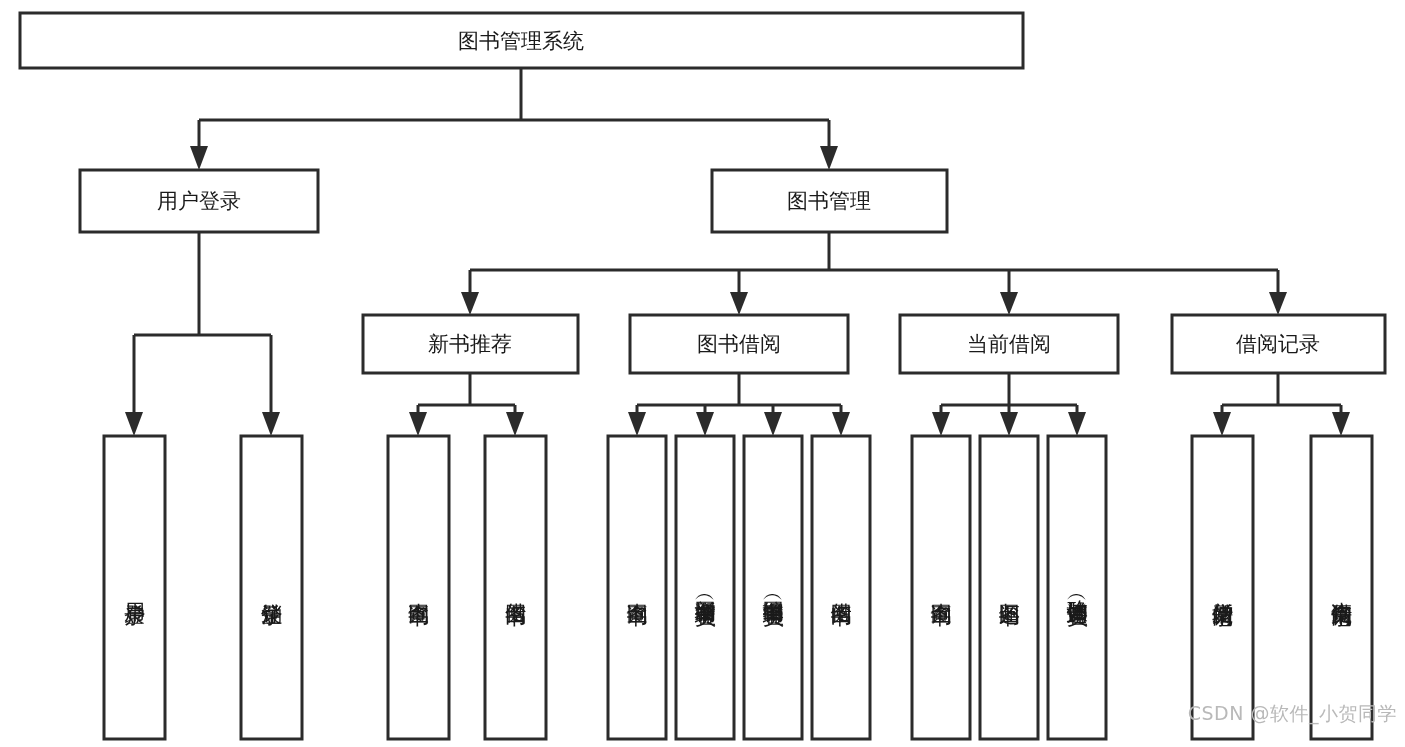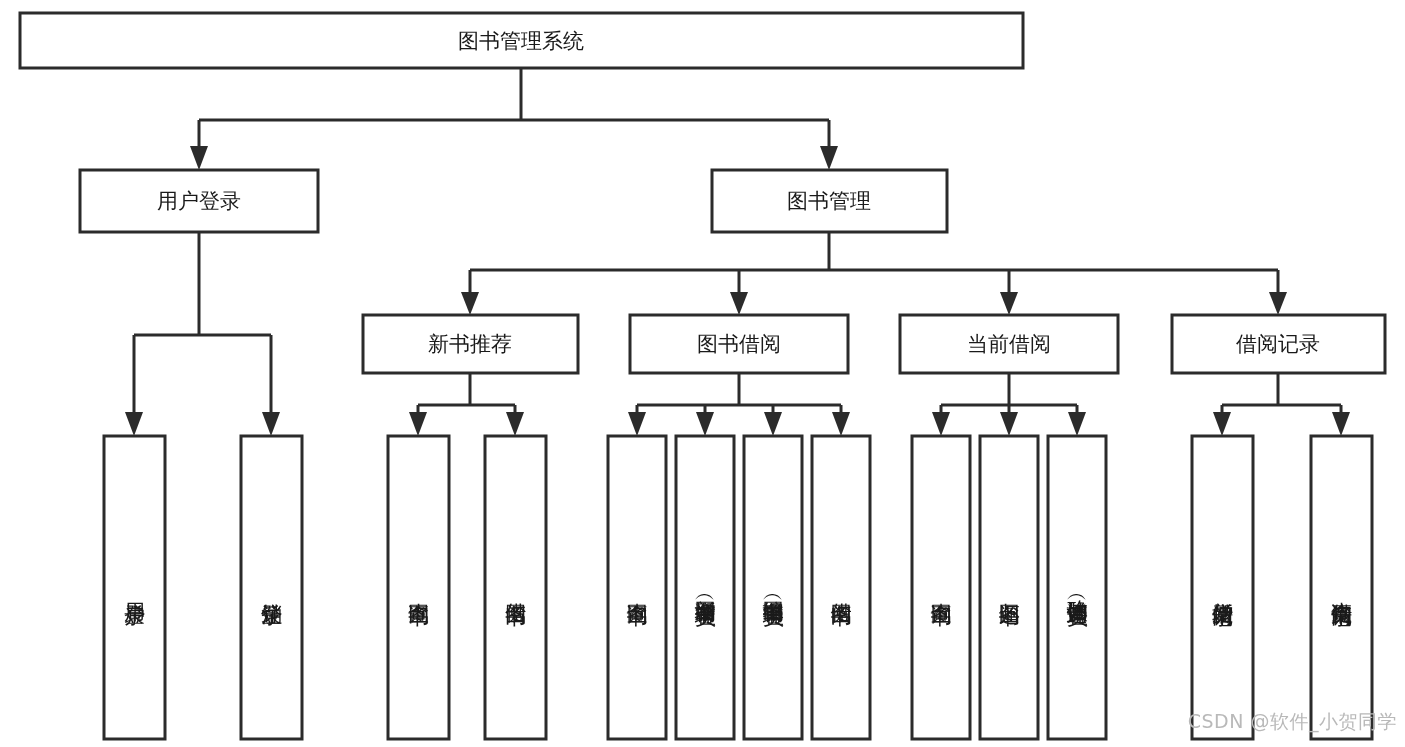--- a/index.html
+++ b/index.html
@@ -68,21 +68,21 @@
     height: 100%;
     display: flex;
     align-items: center;
     justify-content: center;
     white-space: nowrap;
     text-align: center;
   }
   .watermark {
     position: absolute;
     right: 8px;
-    bottom: 12px;
+    bottom: 20px;
     font-family: "DejaVu Sans", "Liberation Sans", sans-serif;
     font-size: 19px;
     color: #b9b9b9;
     letter-spacing: 0.5px;
     pointer-events: none;
     user-select: none;
   }
 </style>
 </head>
 <body>

